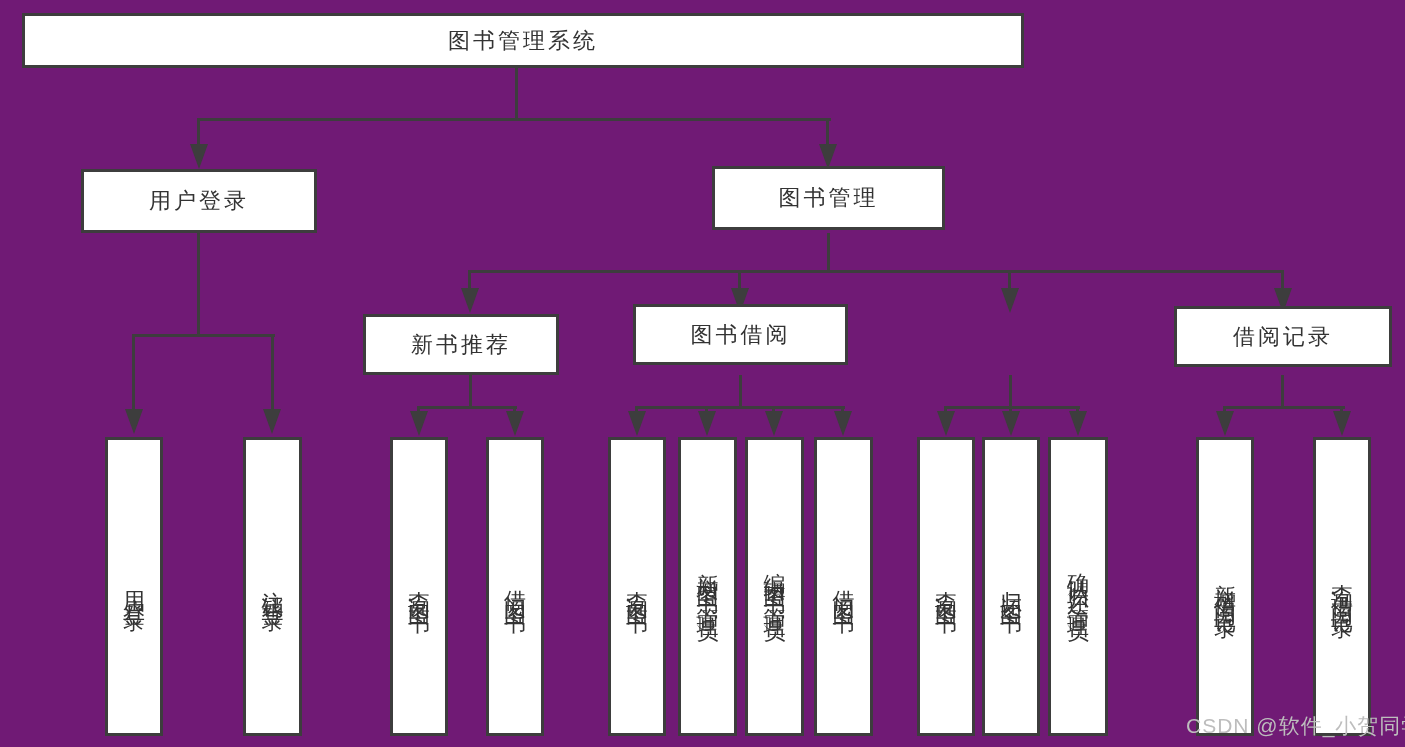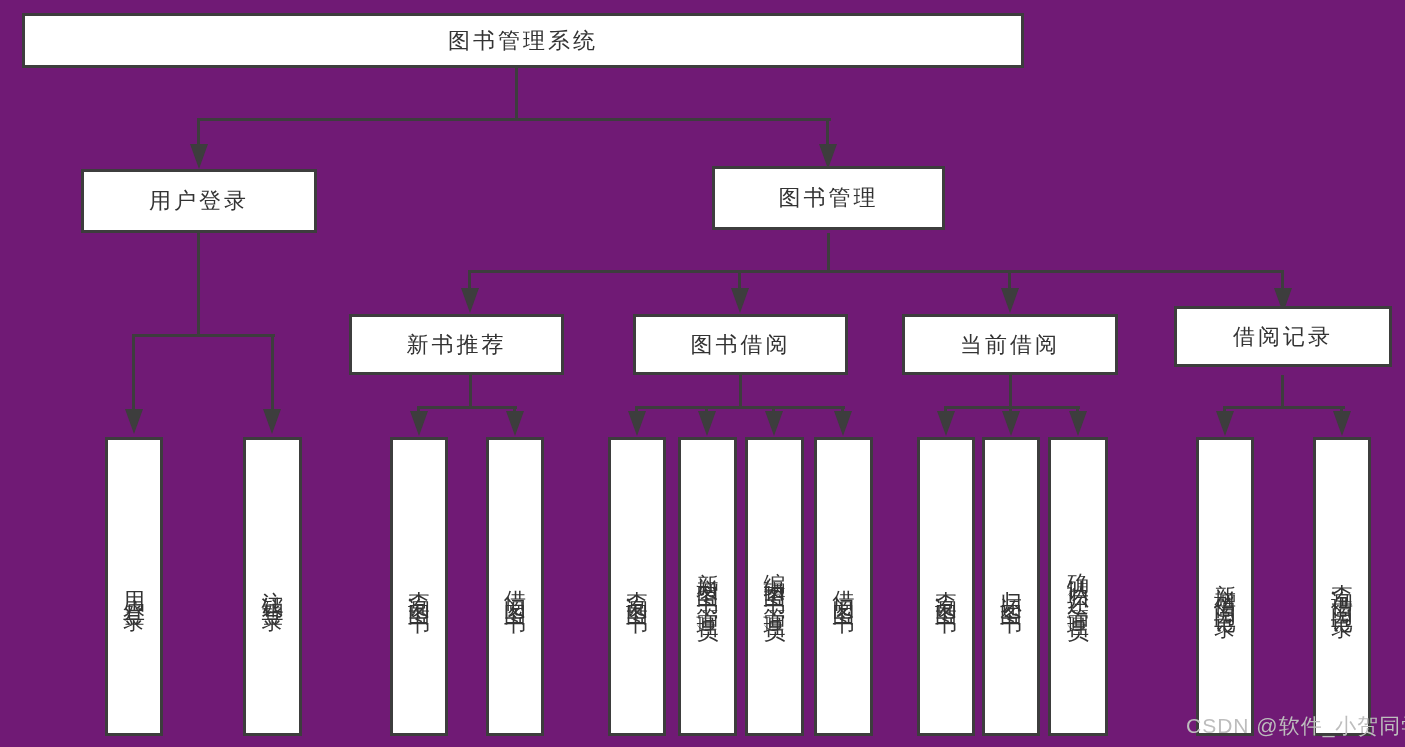--- a/index.html
+++ b/index.html
@@ -136,28 +136,25 @@
     <span>图书管理系统</span>
   </div>
 
   <div class="box hbox" style="left:81px;top:169px;width:236px;height:64px;">
     <span>用户登录</span>
   </div>
   <div class="box hbox" style="left:712px;top:166px;width:233px;height:64px;">
     <span>图书管理</span>
   </div>
 
-  <div class="box hbox" style="left:349px;top:314px;width:215px;height:61px;text-align:right;">
+  <div class="box hbox" style="left:363px;top:314px;width:196px;height:61px;text-align:right;">
     <span>新书推荐</span>
   </div>
-  <div class="box hbox" style="left:633px;top:314px;width:215px;height:61px;">
+  <div class="box hbox" style="left:633px;top:304px;width:215px;height:61px;">
     <span>图书借阅</span>
-  </div>
-  <div class="box hbox" style="left:902px;top:314px;width:216px;height:61px;">
-    <span>当前借阅</span>
   </div>
   <div class="box hbox" style="left:1174px;top:306px;width:218px;height:61px;">
     <span>借阅记录</span>
   </div>
 
   <div class="box vbox" style="left:105px;top:437px;width:58px;height:299px;">
     <span>用户登录</span>
   </div>
   <div class="box vbox" style="left:243px;top:437px;width:59px;height:299px;">
     <span>注销登录</span>

